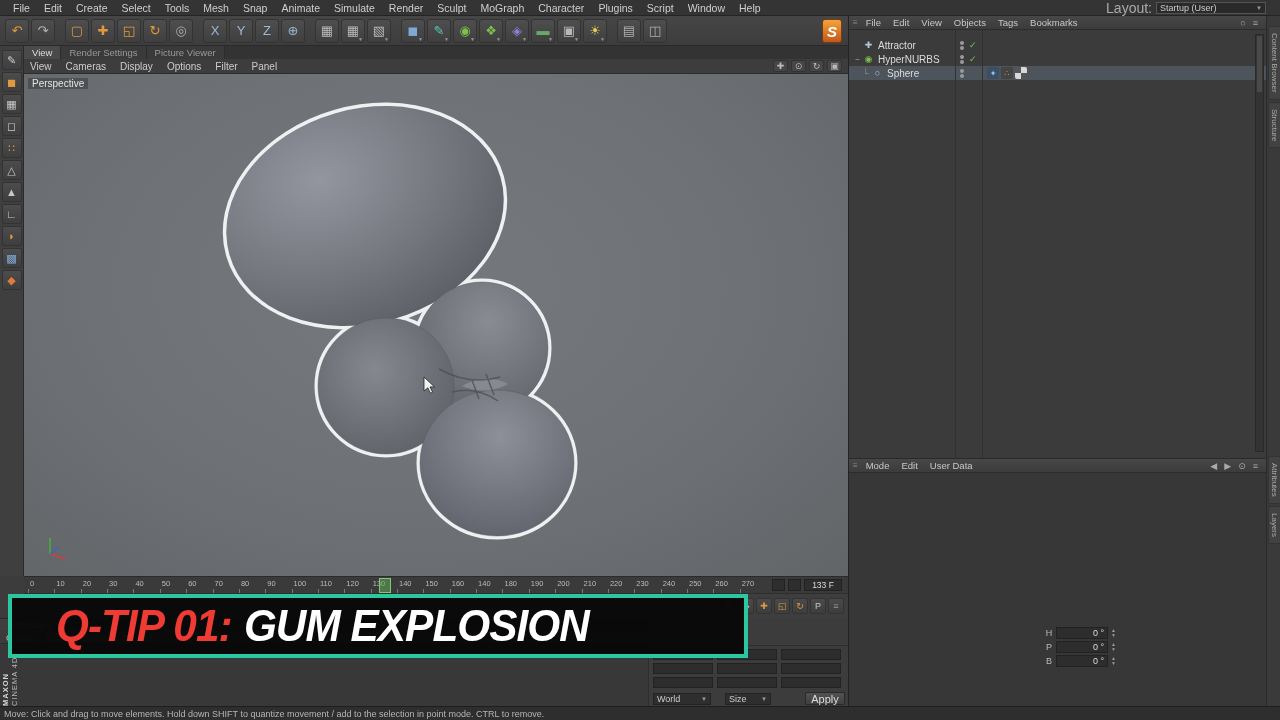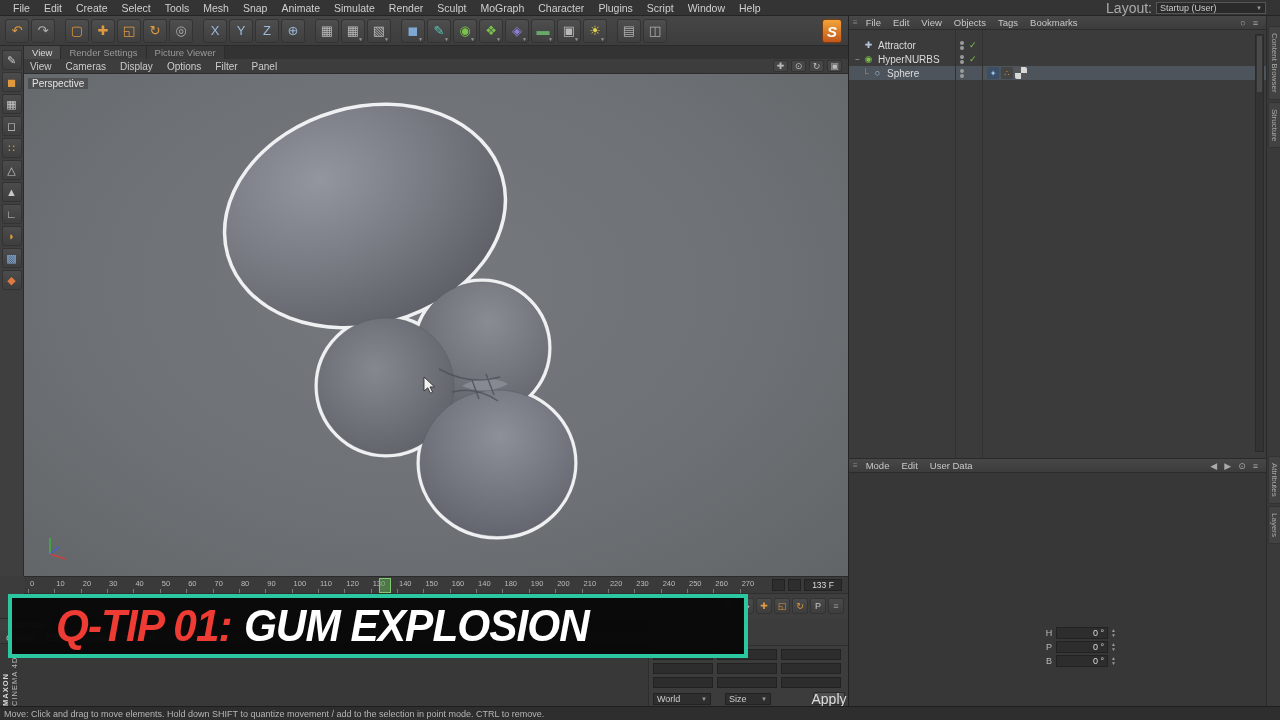--- a/index.html
+++ b/index.html
@@ -94,21 +94,21 @@
 #mat-menu{height:13px;display:flex;align-items:center;font-size:9.5px;padding:0 6px;gap:12px;background:#3c3c3c;border-bottom:1px solid #2e2e2e;color:#c0c0c0}
 
 
 #coord{position:absolute;left:648px;top:645px;width:200px;height:61px;background:#3c3c3c;border-top:1px solid #2e2e2e;border-left:1px solid #2e2e2e}
 #coord-grid{position:absolute;left:4px;top:3px;display:grid;grid-template-columns:60px 60px 60px;grid-auto-rows:13px;gap:1px 4px}
 #coord-grid .cell{background:#2d2d2d;border:1px solid #222;height:11px}
 #coord-controls{position:absolute;left:4px;top:46px;width:192px;display:flex;align-items:center;gap:14px;font-size:9px}
 .csel{width:58px;height:12px;background:#2e2e2e;border:1px solid #222;color:#ccc;display:flex;align-items:center;justify-content:space-between;padding:0 3px}
 .csel.small{width:46px}
 .csel .chev{font-size:6px;color:#999}
-#apply-btn{margin-left:auto;width:32px;height:13px;background:linear-gradient(#525252,#404040);border:1px solid #2a2a2a;color:#ddd;font-size:14px;display:flex;align-items:center;justify-content:center;border-radius:2px}
+#apply-btn{margin-left:auto;width:40px;height:13px;background:linear-gradient(#525252,#404040);border:1px solid #2a2a2a;color:#ddd;font-size:11px;display:flex;align-items:center;justify-content:center;border-radius:2px}
 
 
 #banner{position:absolute;left:8px;top:594px;width:740px;height:64px;background:rgba(8,8,8,.97);border:4px solid #2bc7a0;display:flex;align-items:center;padding-left:44px;z-index:50}
 #banner .txt{font-style:italic;font-weight:bold;font-size:45px;letter-spacing:-1px;transform:scaleX(.94);transform-origin:left center;white-space:nowrap;color:#fff}
 #banner .pre{color:#ee3b33;margin-right:13px}
 
 
 #statusbar{position:absolute;left:0;top:706px;width:1280px;height:14px;background:#2e2e2e;border-top:1px solid #1e1e1e;font-size:9px;color:#b5b5b5;display:flex;align-items:center;padding-left:4px}
 
 

